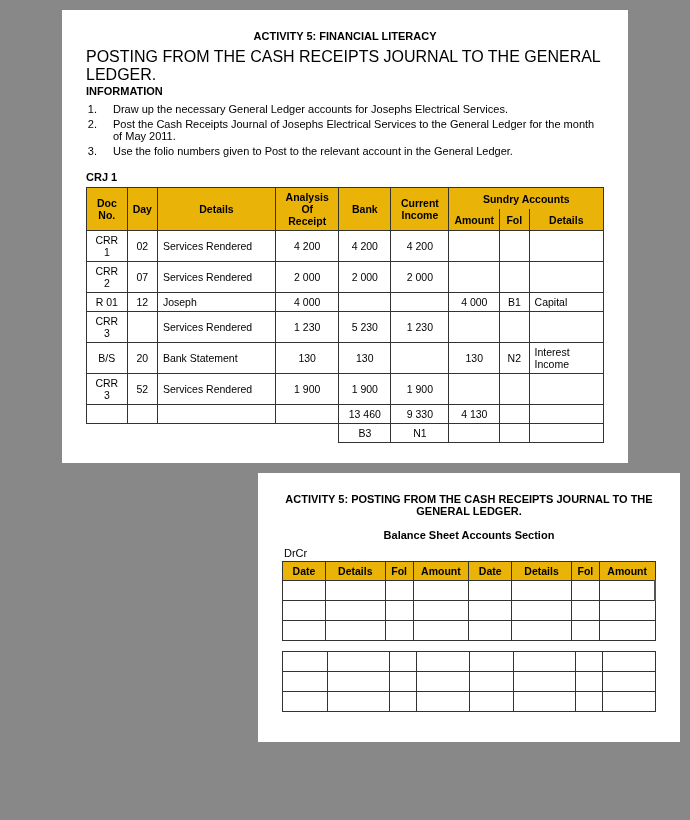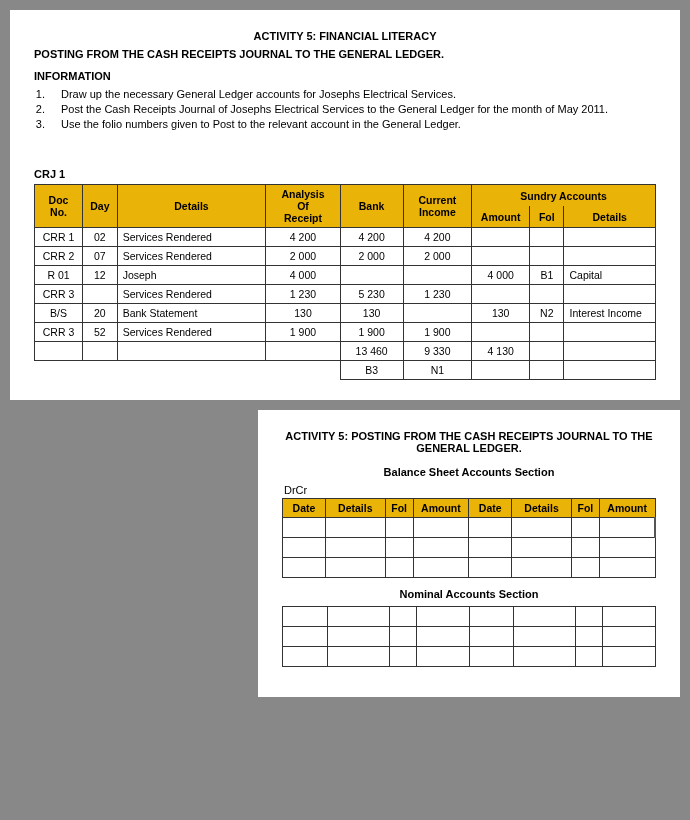--- a/index.html
+++ b/index.html
@@ -8,33 +8,33 @@
       font-size: 11px;
       background: #888;
       display: flex;
       flex-direction: column;
       align-items: center;
       padding: 10px;
       gap: 10px;
     }
     .page {
       background: #fff;
-      width: 670px;
+      width: 566px;
       padding: 20px 24px;
     }
     .page-title {
       text-align: center;
       font-weight: bold;
       font-size: 11px;
       margin-bottom: 6px;
     }
     .page-subtitle {
-      font-weight: bold;
-      font-size: 11px;
-      margin-bottom: 10px;
+      font-weight: normal;
+      font-size: 16px;
+      margin-bottom: 1px;
     }
     .section-title {
       font-weight: bold;
       font-size: 11px;
       margin-bottom: 6px;
     }
     .info-list {
       margin-bottom: 14px;
       padding-left: 14px;
     }
@@ -48,21 +48,20 @@
       justify-content: space-between;
       margin-bottom: 4px;
     }
     .table-label {
       font-weight: bold;
       font-size: 11px;
     }
     .crj-label {
       font-weight: bold;
       font-size: 11px;
-      margin-top: 24px;
     }
     table {
       width: 100%;
       border-collapse: collapse;
       font-size: 10.5px;
     }
     th, td {
       border: 1px solid #333;
       padding: 3px 5px;
       text-align: center;
@@ -309,21 +308,20 @@
           <td></td>
           <td></td>
           <td></td>
           <td></td>
           <td></td>
           <td></td>
         </tr>
       </tbody>
     </table>
 
-    <div class="nominal-section-title">Nominal Accounts Section</div>
 
     <table class="ledger-table">
       <tbody>
         <tr class="empty-row">
           <td style="width:50px;">&nbsp;</td>
           <td style="width:70px;"></td>
           <td style="width:30px;"></td>
           <td style="width:60px;"></td>
           <td style="width:50px;"></td>
           <td style="width:70px;"></td>

